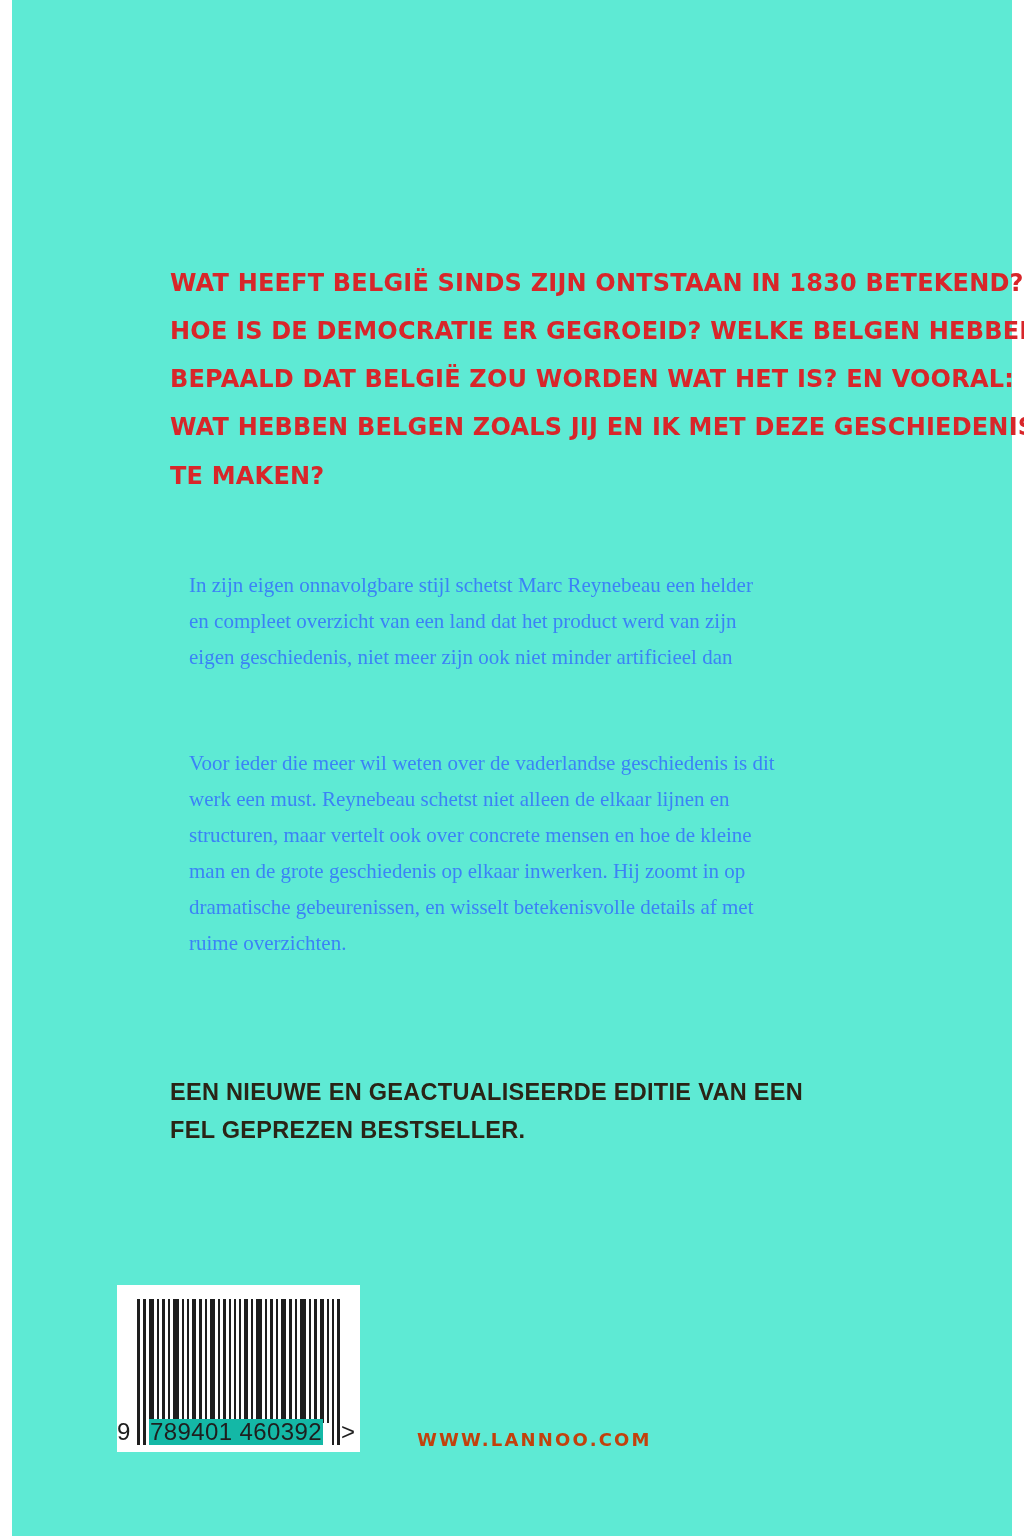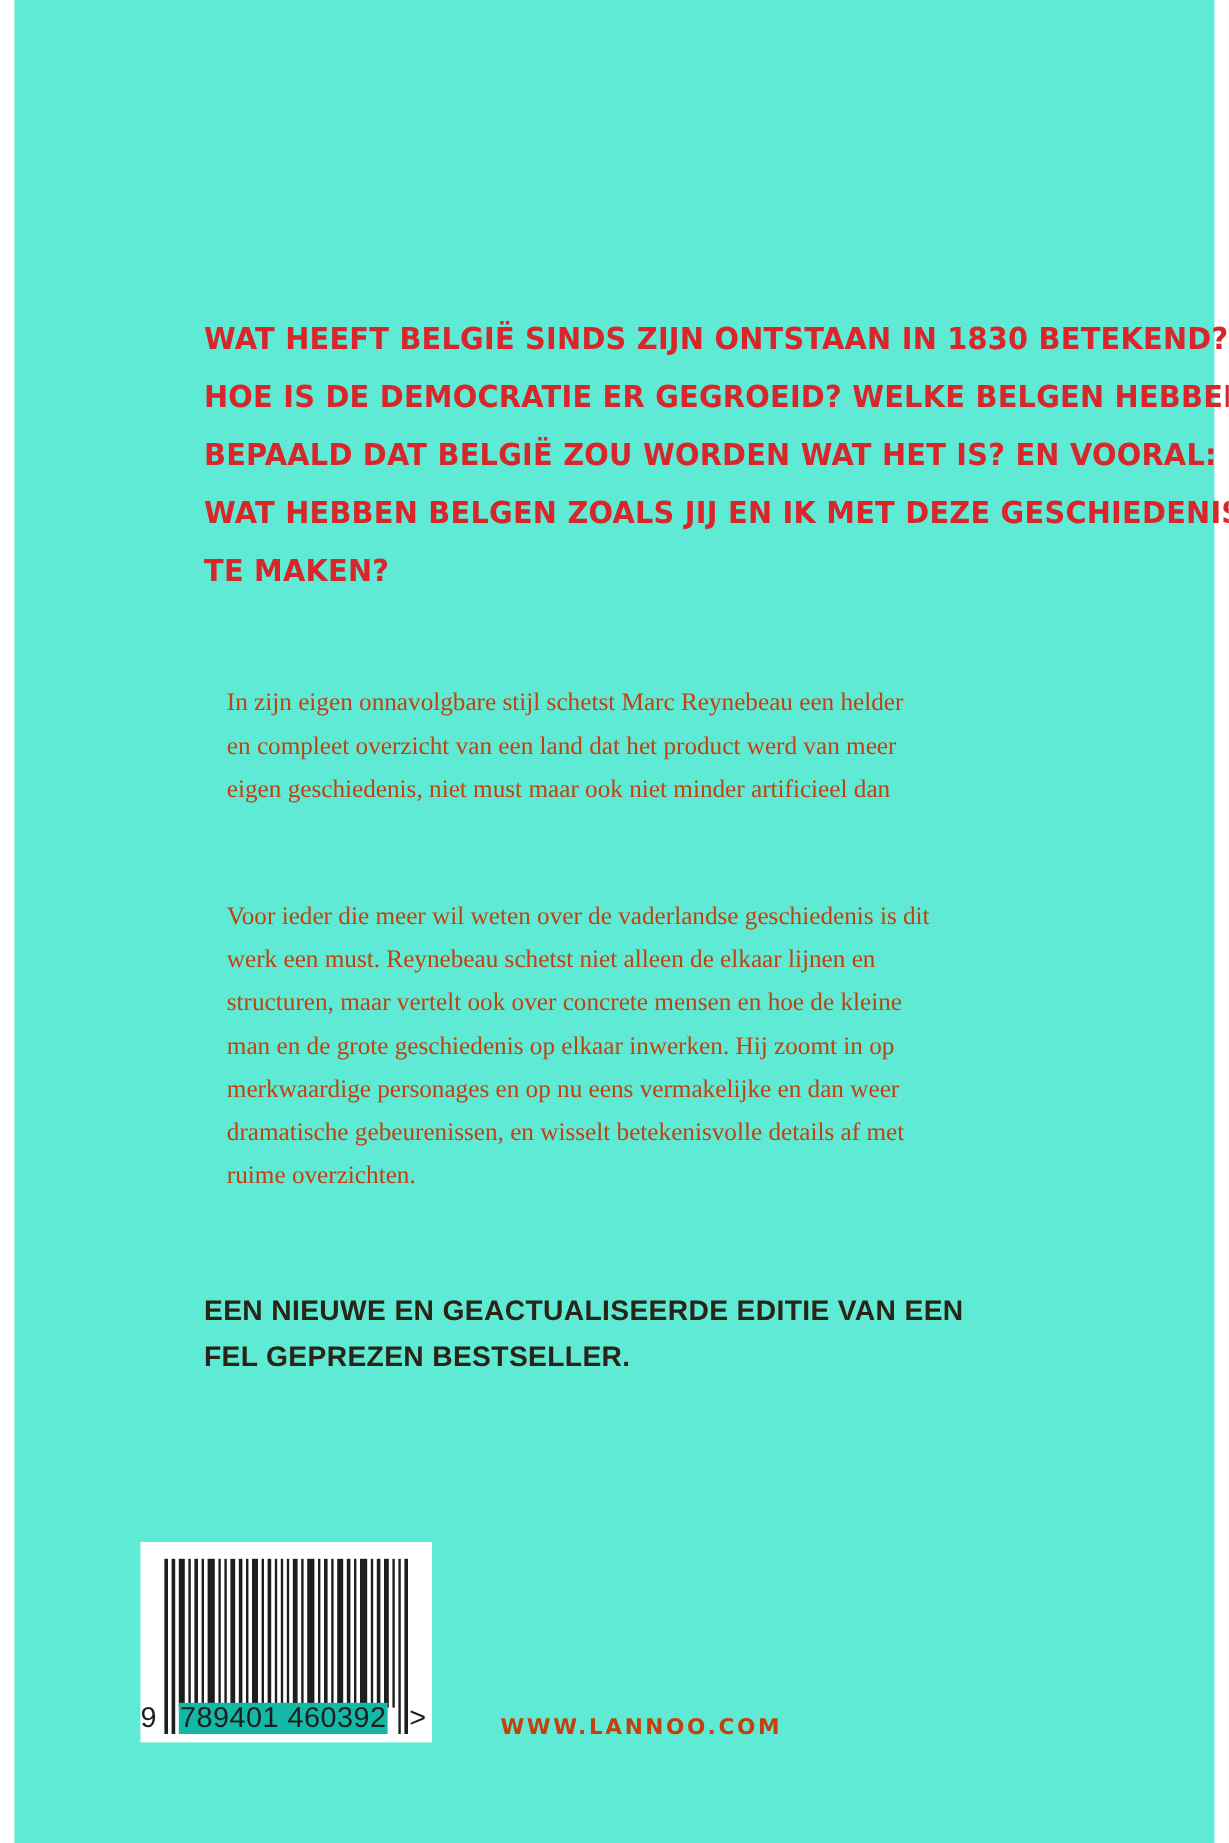--- a/index.html
+++ b/index.html
@@ -39,21 +39,21 @@
     }
     .headline .line {
       display: block;
       white-space: nowrap;
     }
     .body-text {
       position: absolute;
       left: 189px;
       width: 700px;
       margin: 0;
-      color: #c2410c;
+      color: #3b82f6;
       font-family: "Liberation Serif", serif;
       font-size: 21px;
       line-height: 36px;
     }
     .body-text .line {
       display: block;
       white-space: nowrap;
     }
     .para-1 { top: 567px; }
     .para-2 { top: 745px; }
@@ -138,30 +138,29 @@
     <span class="line">HOE IS DE DEMOCRATIE ER GEGROEID? WELKE BELGEN HEBBEN</span>
     <span class="line">BEPAALD DAT BELGIË ZOU WORDEN WAT HET IS? EN VOORAL:</span>
     <span class="line">WAT HEBBEN BELGEN ZOALS JIJ EN IK MET DEZE GESCHIEDENIS</span>
     <span class="line">TE MAKEN?</span>
   </div>
 
 </div>
 
 <div class="body-text para-1">
   <span class="line">In zijn eigen onnavolgbare stijl schetst Marc Reynebeau een helder</span>
-  <span class="line">en compleet overzicht van een land dat het product werd van meer</span>
-  <span class="line">eigen geschiedenis, niet must maar ook niet minder artificieel dan</span>
+  <span class="line">en compleet overzicht van een land dat het product werd van zijn</span>
+  <span class="line">eigen geschiedenis, niet meer zijn ook niet minder artificieel dan</span>
 </div>
 
 <div class="body-text para-2">
   <span class="line">Voor ieder die meer wil weten over de vaderlandse geschiedenis is dit</span>
   <span class="line">werk een must. Reynebeau schetst niet alleen de elkaar lijnen en</span>
   <span class="line">structuren, maar vertelt ook over concrete mensen en hoe de kleine</span>
   <span class="line">man en de grote geschiedenis op elkaar inwerken. Hij zoomt in op</span>
-  <span class="line">merkwaardige personages en op nu eens vermakelijke en dan weer</span>
   <span class="line">dramatische gebeurenissen, en wisselt betekenisvolle details af met</span>
   <span class="line">ruime overzichten.</span>
 </div>
 
 <div class="tagline">
   <span class="line">EEN NIEUWE EN GEACTUALISEERDE EDITIE VAN EEN</span>
   <span class="line">FEL GEPREZEN BESTSELLER.</span>
 </div>
 
 <div class="barcode">

